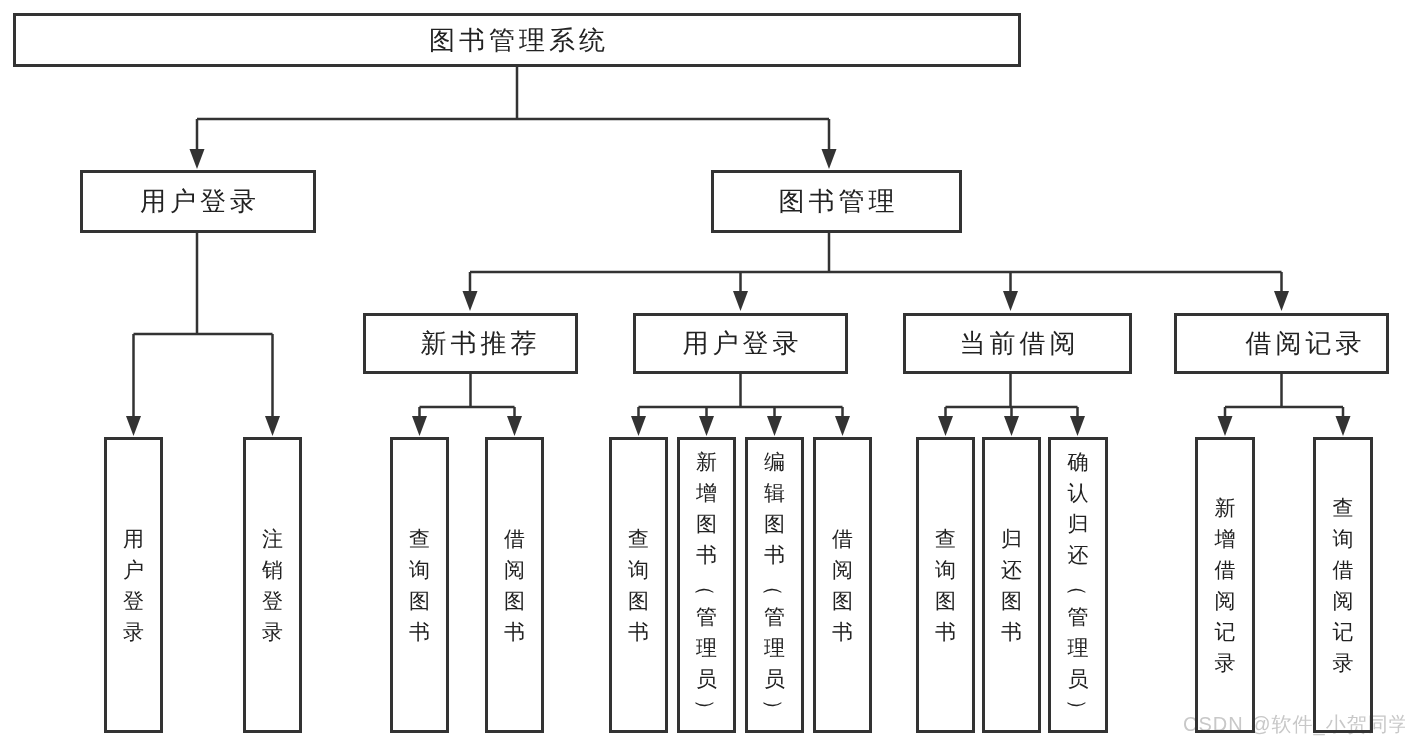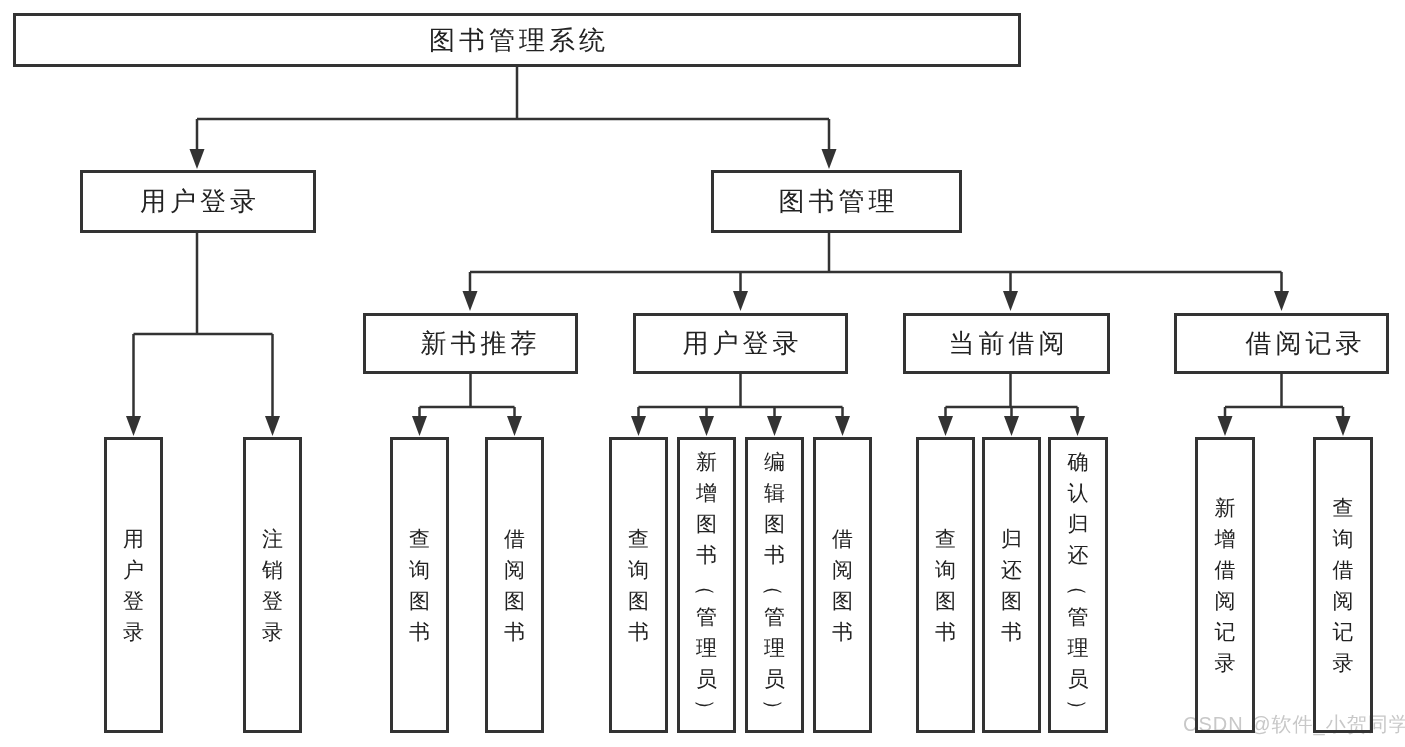--- a/index.html
+++ b/index.html
@@ -62,21 +62,21 @@
   <div class="hbox" style="left:711px;top:170px;width:251px;height:63px;">
     <span class="hlabel">图书管理</span>
   </div>
 
   <div class="hbox" style="left:363px;top:313px;width:215px;height:61px;padding-left:16px;">
     <span class="hlabel">新书推荐</span>
   </div>
   <div class="hbox" style="left:633px;top:313px;width:215px;height:61px;">
     <span class="hlabel">用户登录</span>
   </div>
-  <div class="hbox" style="left:903px;top:313px;width:207px;height:61px;">
+  <div class="hbox" style="left:903px;top:313px;width:229px;height:61px;">
     <span class="hlabel">当前借阅</span>
   </div>
   <div class="hbox" style="left:1174px;top:313px;width:215px;height:61px;padding-left:44px;">
     <span class="hlabel">借阅记录</span>
   </div>
 
   <div class="vbox" style="left:104px;top:437px;width:59px;height:296px;">
     <span class="vtext">
         <span>用</span>
         <span>户</span>

